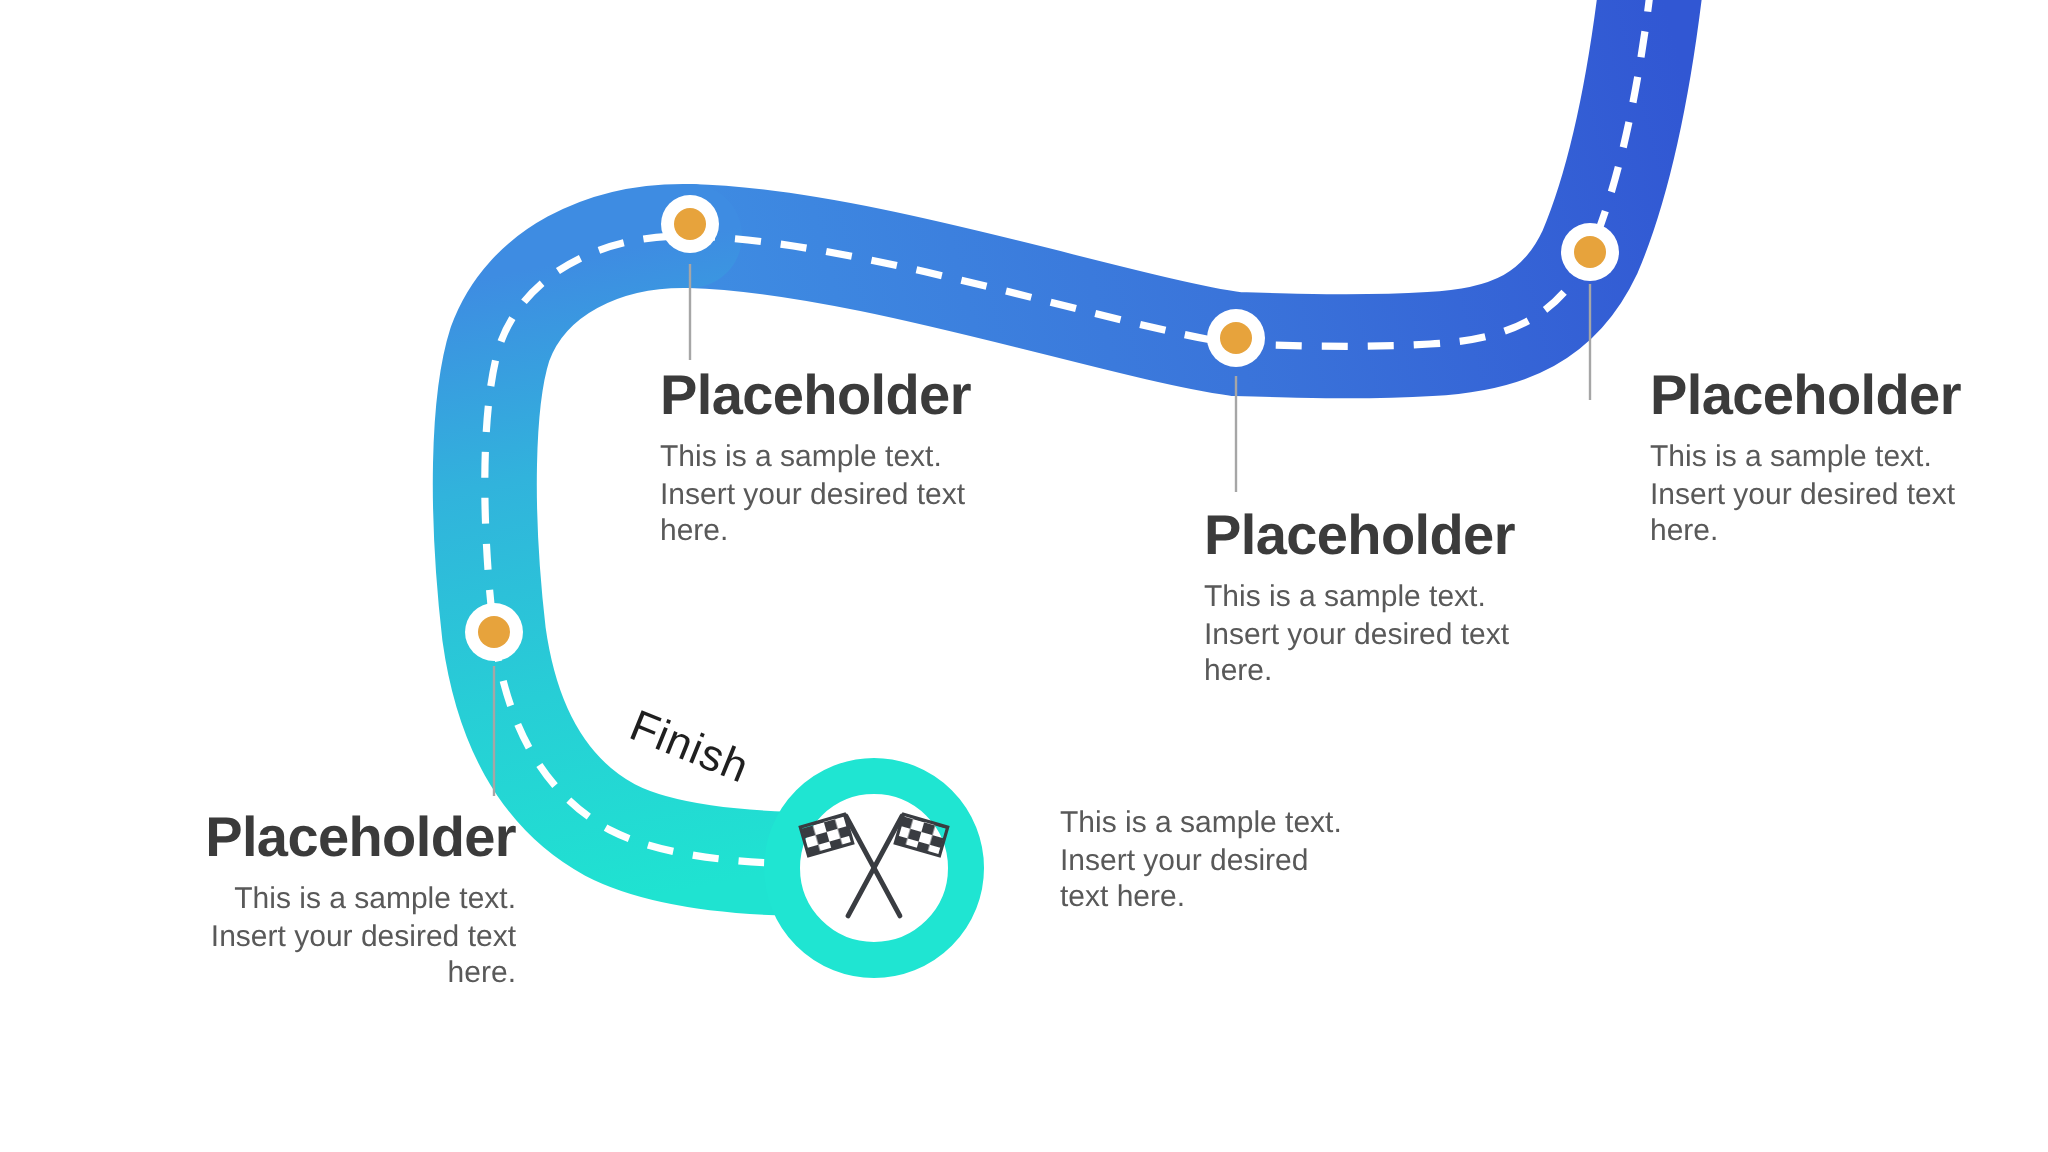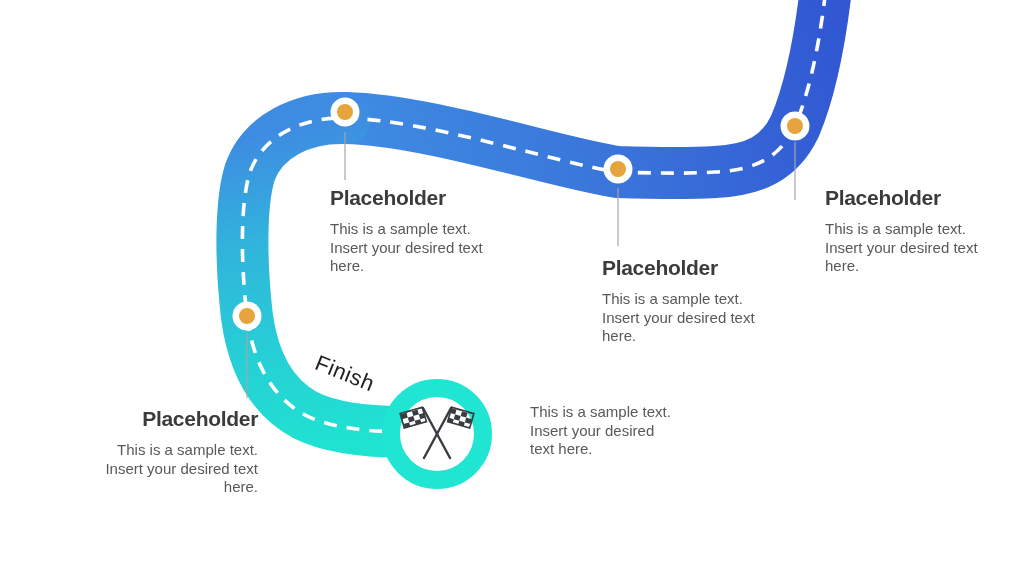--- a/index.html
+++ b/index.html
@@ -3,21 +3,21 @@
 <meta charset="utf-8">
 <style>
   html,body{margin:0;padding:0;background:#fff;}
   #slide{
     position:relative;width:1024px;height:576px;overflow:hidden;background:#ffffff;
     font-family:"Liberation Sans",sans-serif;
   }
   #road-svg{position:absolute;left:0;top:0;width:1024px;height:576px;}
   .block{position:absolute;width:170px;}
   .block h3{
-    margin:0;font-size:21px;font-weight:700;color:#3b3b3b;letter-spacing:-0.3px;line-height:22px;
+    margin:0;font-size:28px;font-weight:700;color:#3b3b3b;letter-spacing:-0.3px;line-height:22px;
   }
   .block p{
     margin:11px 0 0;font-size:15px;line-height:18.5px;color:#595959;
   }
   .block.align-right{text-align:right;}
   .note{position:absolute;width:148px;font-size:15px;line-height:18.5px;color:#595959;}
   #finish-label{
     position:absolute;left:321px;top:350px;font-size:22px;color:#1f1f1f;font-weight:400;
     letter-spacing:0.5px;transform:rotate(22deg);transform-origin:0 0;white-space:nowrap;
   }

